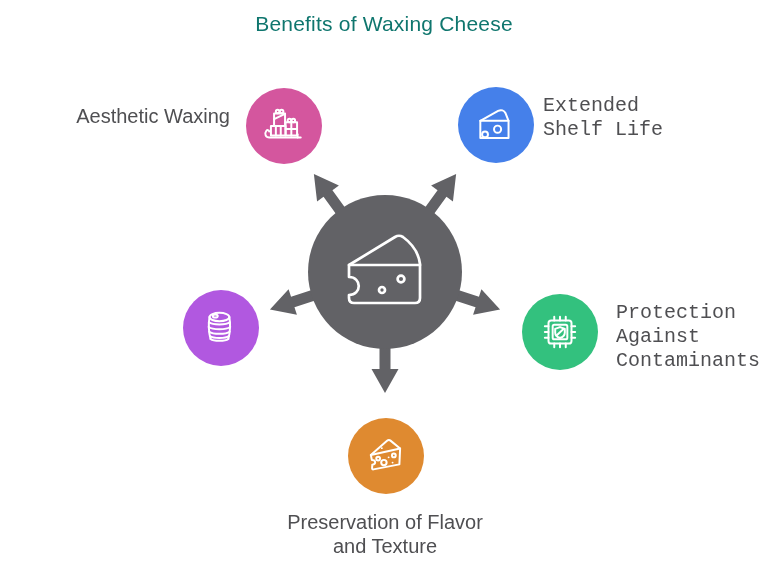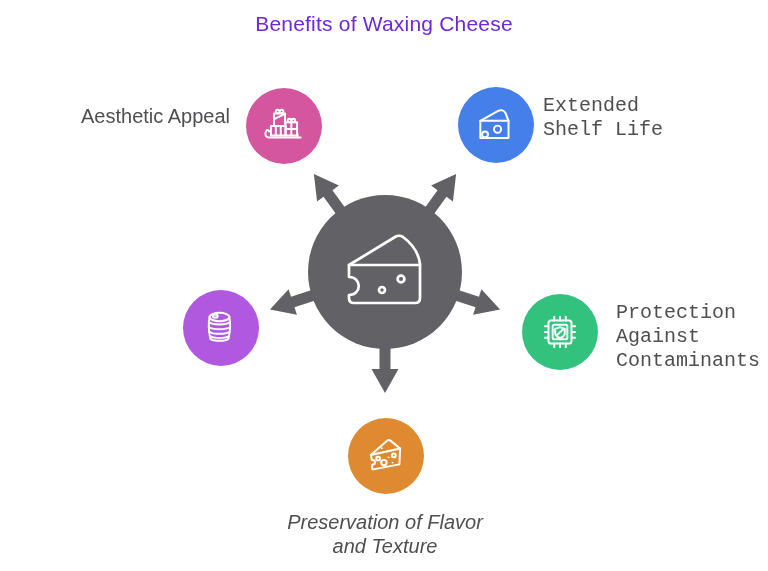--- a/index.html
+++ b/index.html
@@ -2,21 +2,21 @@
 <html><head>
 <meta charset="utf-8">
 <style>
   html,body{margin:0;padding:0;background:#ffffff;}
   .canvas{
     position:relative;width:768px;height:571px;background:#ffffff;
     font-family:"Liberation Sans",sans-serif;overflow:hidden;
   }
   .title{
     position:absolute;top:12px;left:0;width:768px;text-align:center;
-    font-size:21px;color:#6d28d9;letter-spacing:.2px;
+    font-size:21px;color:#0f766e;letter-spacing:.2px;
   }
   .hub-svg{position:absolute;left:0;top:0;}
   .node-circle{
     position:absolute;width:76px;height:76px;border-radius:50%;
     display:flex;align-items:center;justify-content:center;
   }
   .node-circle svg{display:block;}
   .label{
     position:absolute;font-size:20px;line-height:24px;color:#4f4f52;
   }
@@ -108,22 +108,22 @@
       <path d="M7.5,21 L35.5,14.8"></path>
       <circle cx="14.5" cy="24.5" r="1.8"></circle>
       <circle cx="20" cy="28.3" r="2.6"></circle>
       <circle cx="29.5" cy="21.5" r="1.8"></circle>
       <circle cx="24.5" cy="23.3" r=".9" fill="#ffffff" stroke="none"></circle>
       <circle cx="28.3" cy="28.3" r=".9" fill="#ffffff" stroke="none"></circle>
       <circle cx="18" cy="14.5" r=".9" fill="#ffffff" stroke="none"></circle>
     </svg>
   </div>
 
-  <div class="label right" style="left:40px;top:104px;width:190px;">Aesthetic Appeal</div>
+  <div class="label right" style="left:40px;top:104px;width:190px;">Aesthetic Waxing</div>
 
   <div class="label left" style="left:543px;top:94px;width:150px;">Extended Shelf Life</div>
 
 
   <div class="label left" style="left:616px;top:301px;width:145px;">Protection Against Contaminants</div>
 
-  <div class="label center" style="left:285px;top:510px;width:200px;font-style:italic;">Preservation of Flavor and Texture</div>
+  <div class="label center" style="left:285px;top:510px;width:200px;">Preservation of Flavor and Texture</div>
 
 </div>
 
 </body></html>

